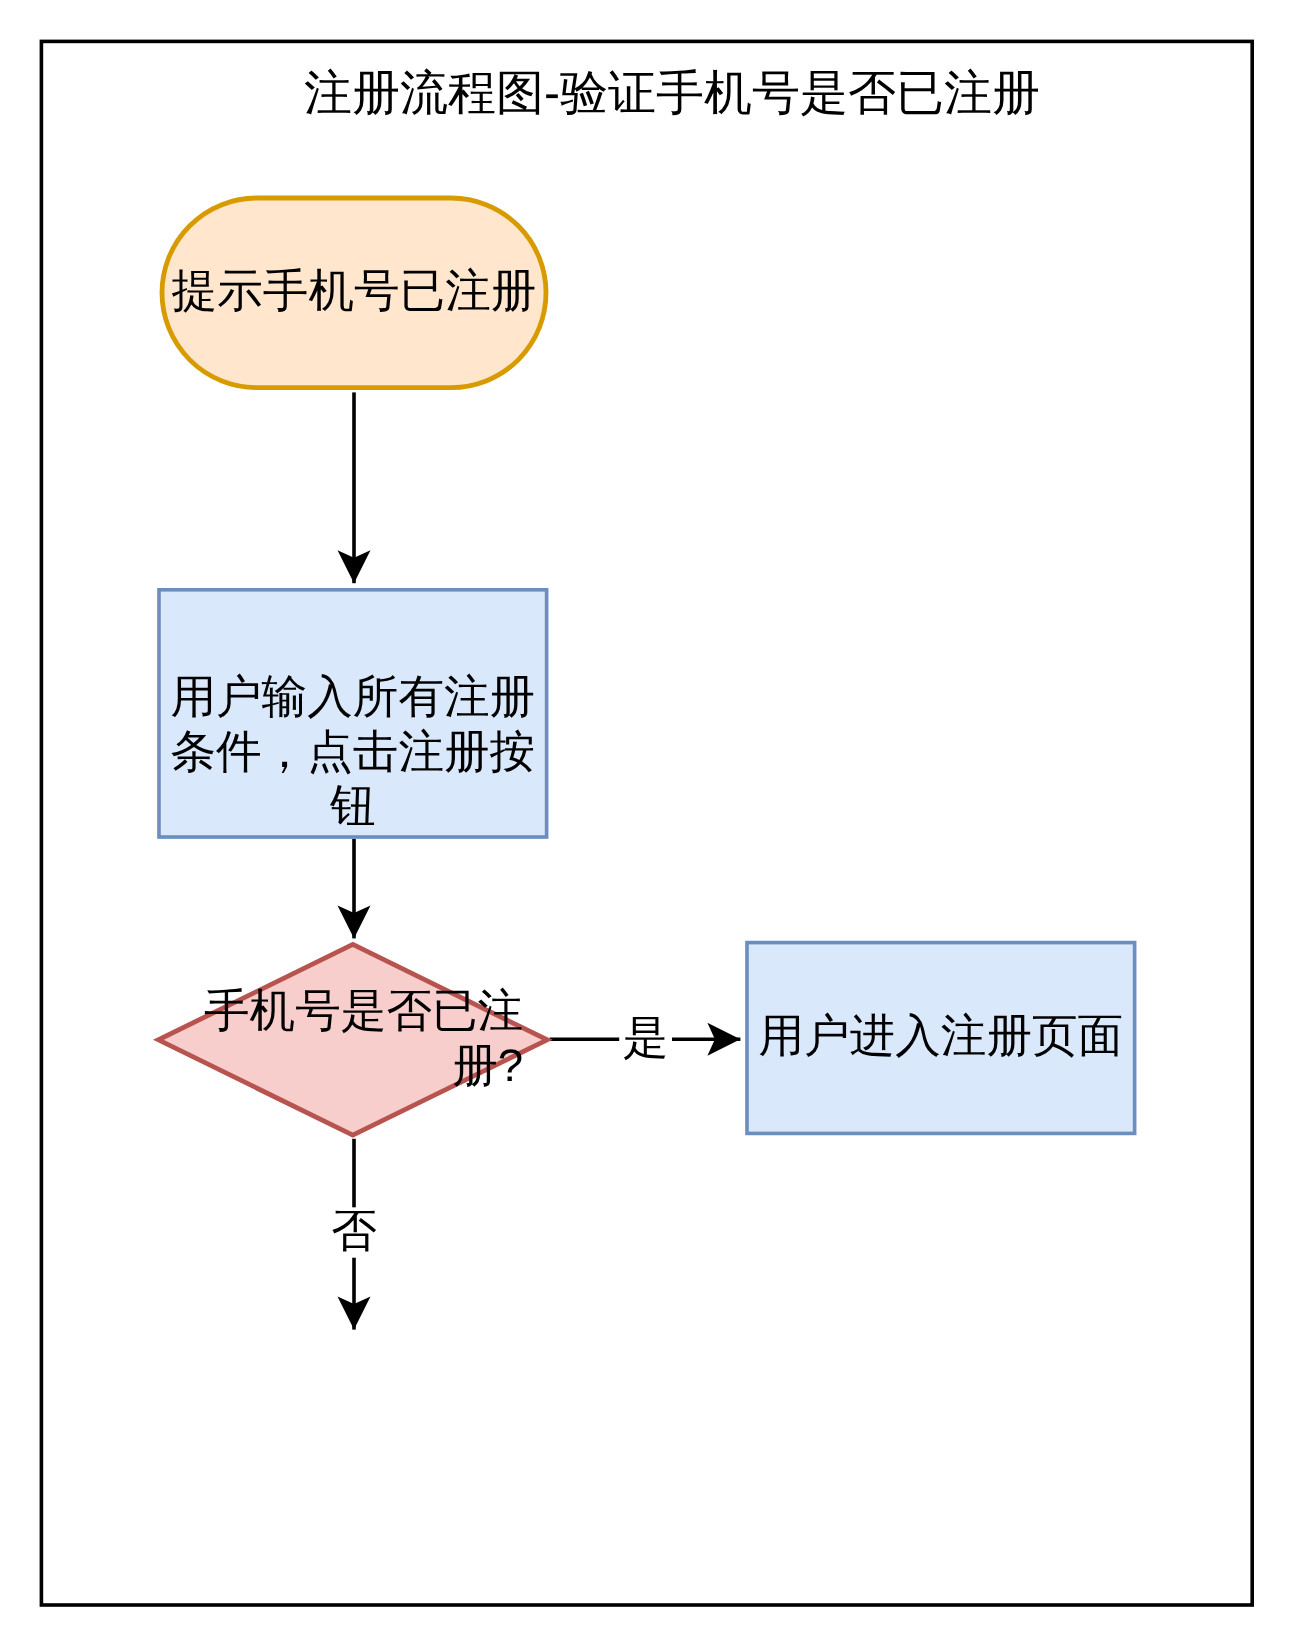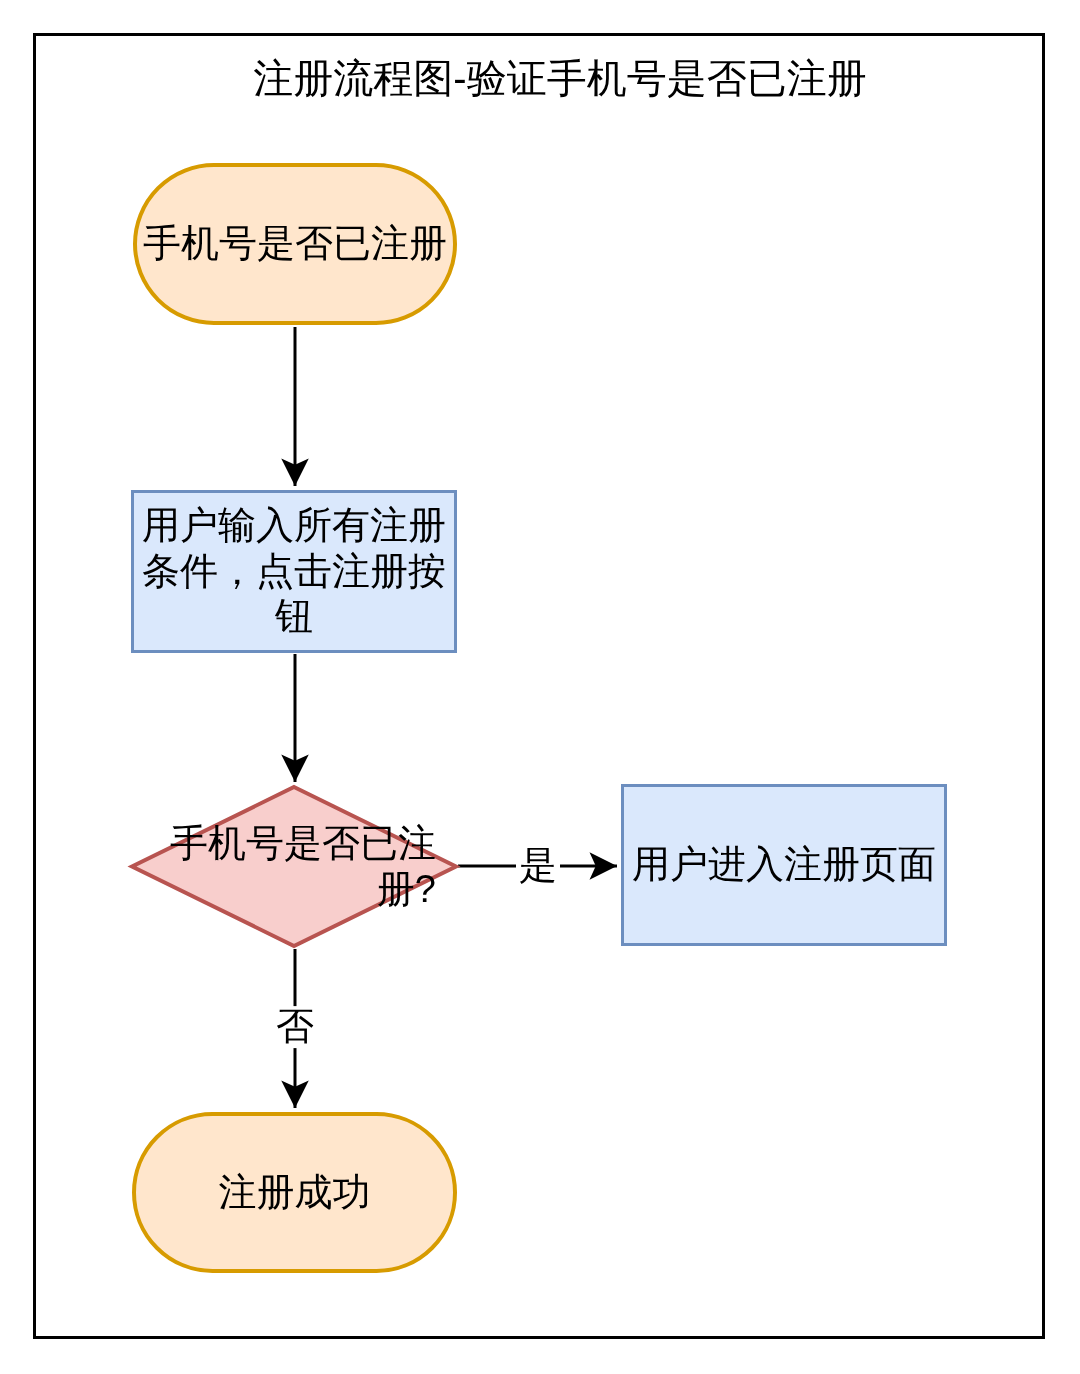--- a/index.html
+++ b/index.html
@@ -50,21 +50,21 @@
   .terminator {
     background: var(--terminator-fill, #FFE6CC);
     border: 4px solid var(--terminator-stroke, #D79B00);
     border-radius: 82px;
   }
   .process {
     background: var(--process-fill, #DAE8FC);
     border: 3px solid var(--process-stroke, #6C8EBF);
   }
   #node-start   { left: 133px; top: 163px;  width: 324px; height: 162px; }
-  #node-input   { left: 131px; top: 490px;  width: 326px; height: 163px; padding: 0 6px; }
+  #node-input   { left: 131px; top: 490px;  width: 326px; height: 209px; padding: 0 6px; align-items: flex-end; }
   #node-registered { left: 621px; top: 784px; width: 326px; height: 162px; }
   #node-success { left: 132px; top: 1112px; width: 325px; height: 161px; }
 
   .decision {
     position: absolute;
     left: 130px;
     top: 785px;
     width: 328px;
     height: 163px;
   }
@@ -134,39 +134,36 @@
         <path d="M0.5,0.5 L11.5,6 L0.5,11.5 L3,6 Z"></path>
       </marker>
     </defs>
     <line x1="295" y1="327" x2="295" y2="486" marker-end="url(#arrowhead)"></line>
     <line x1="295" y1="654" x2="295" y2="782" marker-end="url(#arrowhead)"></line>
     <line x1="458" y1="866" x2="617" y2="866" marker-end="url(#arrowhead)"></line>
     <line x1="295" y1="949" x2="295" y2="1108" marker-end="url(#arrowhead)"></line>
   </svg>
 
   <div class="node terminator" id="node-start">
-    <span>手机号是否已注册</span>
+    <span>提示手机号已注册</span>
   </div>
 
   <div class="node process" id="node-input">
     <span>用户输入所有注册条件，点击注册按钮</span>
   </div>
 
   <div class="decision" id="node-check">
     <svg viewBox="0 0 328 163">
       <polygon points="164,2 326,81.5 164,161 2,81.5"></polygon>
     </svg>
     <div class="node-label">手机号是否已注册?</div>
   </div>
 
   <div class="node process" id="node-registered">
     <span>用户进入注册页面</span>
   </div>
 
-  <div class="node terminator" id="node-success">
-    <span>注册成功</span>
-  </div>
 
   <span class="edge-label" id="label-yes">是</span>
 
   <span class="edge-label" id="label-no">否</span>
 
 </div>
 
 </body></html>

